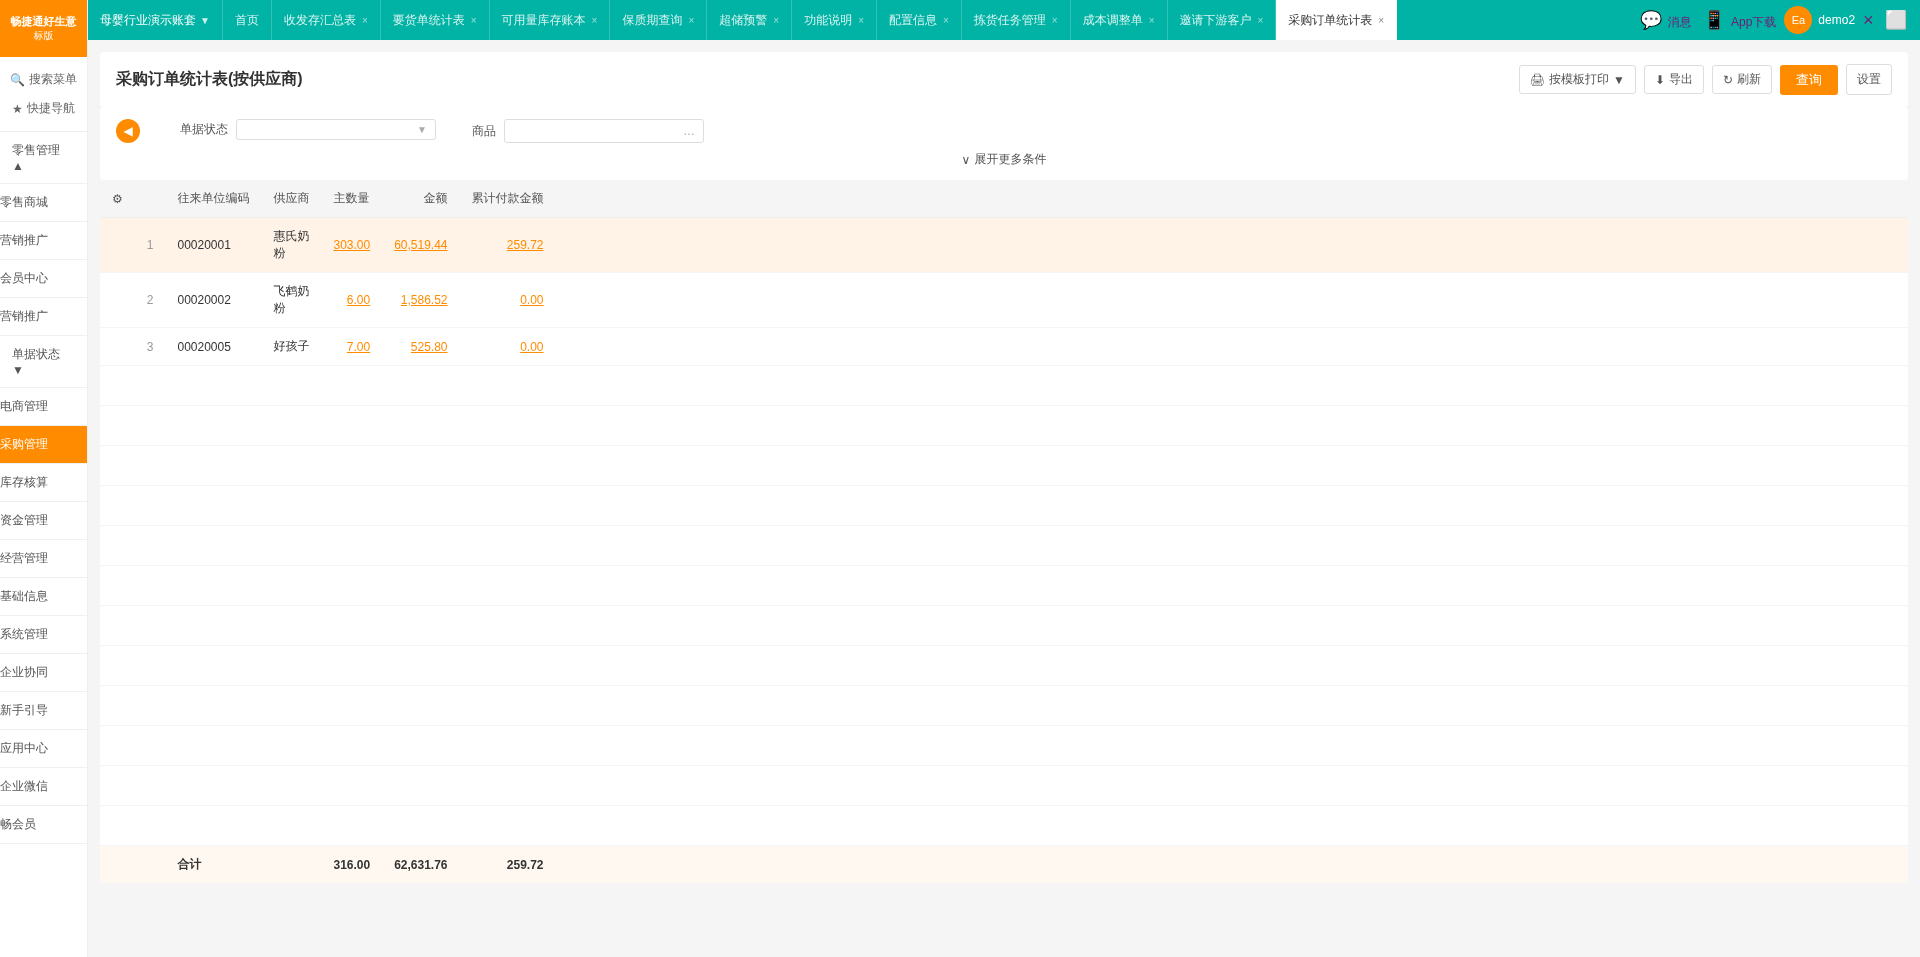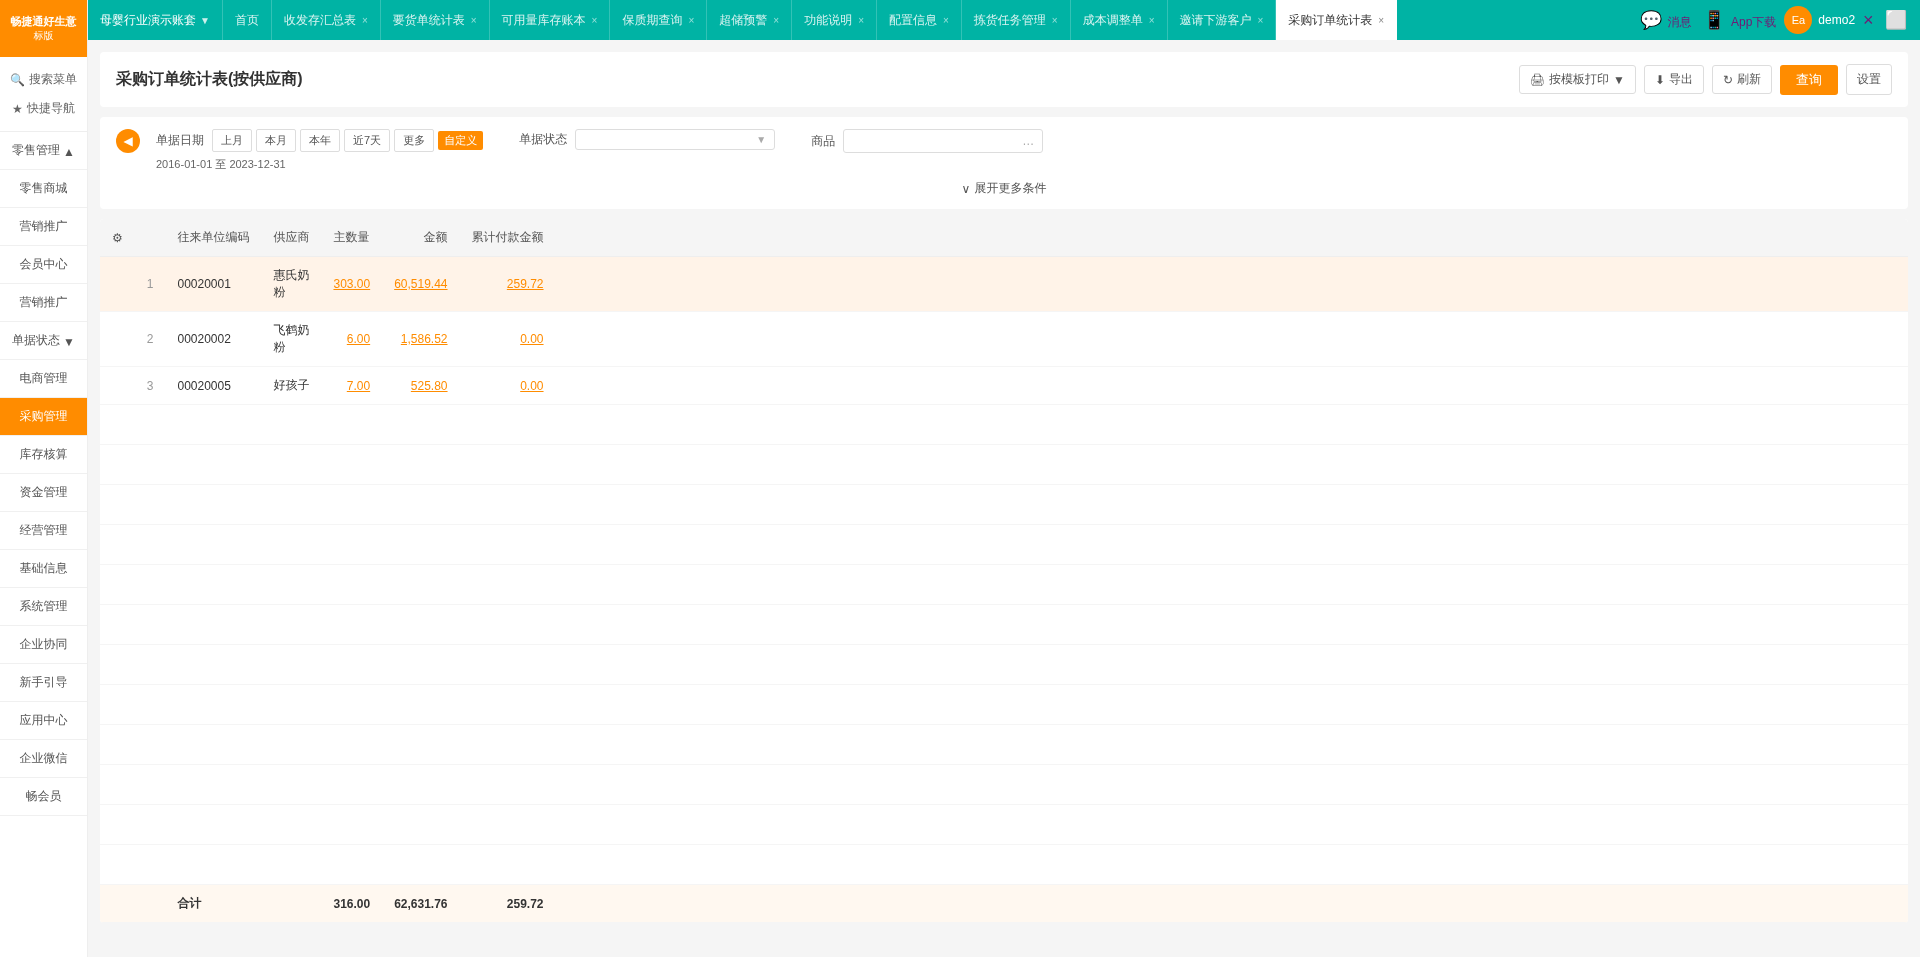--- a/index.html
+++ b/index.html
@@ -4,38 +4,38 @@
   <style>
     * { box-sizing: border-box; margin: 0; padding: 0; }
     body { font-family: 'Microsoft YaHei', Arial, sans-serif; font-size: 13px; background: #f5f5f5; display: flex; height: 957px; overflow: hidden; }
 
     
     .sidebar { width: 88px; background: #fff; display: flex; flex-direction: column; border-right: 1px solid #eee; flex-shrink: 0; }
     .sidebar-logo { background: #ff8c00; height: 57px; display: flex; align-items: center; justify-content: center; }
     .sidebar-logo-text { color: #fff; font-size: 11px; font-weight: bold; text-align: center; line-height: 1.2; }
     .sidebar-search { padding: 8px 4px; border-bottom: 1px solid #eee; }
     .sidebar-search-item { display: flex; align-items: center; justify-content: center; padding: 6px 0; cursor: pointer; color: #666; font-size: 12px; }
-    .sidebar-nav-item { display: flex; align-items: flex-end; justify-content: center; padding: 10px 0; cursor: pointer; color: #555; font-size: 12px; border-bottom: 1px solid #f0f0f0; }
+    .sidebar-nav-item { display: flex; align-items: flex-start; justify-content: center; padding: 10px 0; cursor: pointer; color: #555; font-size: 12px; border-bottom: 1px solid #f0f0f0; flex-direction: column; }
     .sidebar-nav-item.active { color: #fff; background: #ff8c00; }
 
     
     .main { flex: 1; display: flex; flex-direction: column; overflow: hidden; }
 
     
     .top-bar { background: #00b3a4; display: flex; align-items: center; height: 40px; flex-shrink: 0; }
     .top-bar-tabs { display: flex; flex: 1; overflow: hidden; height: 100%; }
     .tab-item { display: flex; align-items: center; padding: 0 12px; height: 100%; cursor: pointer; color: rgba(255,255,255,0.85); font-size: 12px; white-space: nowrap; border-right: 1px solid rgba(255,255,255,0.2); gap: 4px; flex-shrink: 0; }
     .tab-item.active { background: #fff; color: #333; }
     .tab-close { font-size: 10px; opacity: 0.7; margin-left: 2px; }
     .top-bar-actions { display: flex; align-items: center; gap: 4px; padding-right: 8px; }
     .top-bar-action-btn { color: #701a75; background: none; border: none; cursor: pointer; font-size: 18px; padding: 4px; }
     .user-avatar { width: 28px; height: 28px; border-radius: 50%; background: #ff8c00; display: flex; align-items: center; justify-content: center; color: #fff; font-size: 11px; }
 
     
-    .content { flex: 1; background: #f5f5f5; overflow: auto; padding: 12px; display: flex; flex-direction: column; gap: 10px; }
+    .content { flex: 1; background: #f5f5f5; overflow: auto; padding: 12px; display: flex; flex-direction: column; }
     .btn-print { display: flex; align-items: center; gap: 4px; border: 1px solid #ddd; background: #fff; padding: 5px 10px; border-radius: 3px; cursor: pointer; color: #555; font-size: 12px; }
     .btn-export { display: flex; align-items: center; gap: 4px; border: 1px solid #ddd; background: #fff; padding: 5px 10px; border-radius: 3px; cursor: pointer; color: #555; font-size: 12px; }
     .btn-refresh { display: flex; align-items: center; gap: 4px; border: 1px solid #ddd; background: #fff; padding: 5px 10px; border-radius: 3px; cursor: pointer; color: #555; font-size: 12px; }
     .btn-query { background: #ff8c00; color: #fff; border: none; padding: 6px 16px; border-radius: 3px; cursor: pointer; font-size: 13px; }
     .btn-settings { background: #fff; color: #555; border: 1px solid #ddd; padding: 6px 10px; border-radius: 3px; cursor: pointer; font-size: 12px; }
     .filter-label { color: #555; font-size: 12px; white-space: nowrap; }
     .filter-dates { display: flex; align-items: center; gap: 4px; }
     .date-btn { padding: 3px 8px; border: 1px solid #ddd; background: #fff; border-radius: 2px; cursor: pointer; font-size: 11px; color: #555; }
     .date-custom { background: #ff8c00; color: #fff; padding: 2px 6px; border-radius: 2px; font-size: 11px; }
     .date-range { color: #666; font-size: 11px; }
@@ -242,36 +242,20 @@
           <span>设置</span>
         </button>
       </div>
     </div>
 
     <div style="background:#fff;padding:12px 16px;border-radius:4px;">
       <div style="display:flex;align-items:flex-start;gap:12px;">
 
         <div class="collapse-arrow">◀</div>
 
-        <div style="display:flex;flex-direction:column;gap:4px;">
-          <div style="display:flex;align-items:center;gap:8px;">
-            <span class="filter-label">单据日期</span>
-            <div class="filter-dates">
-              <button class="date-btn">上月</button>
-              <button class="date-btn">本月</button>
-              <button class="date-btn">本年</button>
-              <button class="date-btn">近7天</button>
-              <button class="date-btn">更多</button>
-              <span class="date-custom">自定义</span>
-            </div>
-          </div>
-          <div>
-            <span class="date-range">2016-01-01 至 2023-12-31</span>
-          </div>
-        </div>
 
         <div style="display:flex;align-items:center;gap:8px;margin-left:24px;">
           <span class="filter-label">单据状态</span>
           <div class="filter-select" style="min-width:200px;">
             <span class="filter-select-text"></span>
             <span class="filter-select-arrow">▼</span>
           </div>
         </div>
 
         <div style="display:flex;align-items:center;gap:8px;margin-left:24px;">

